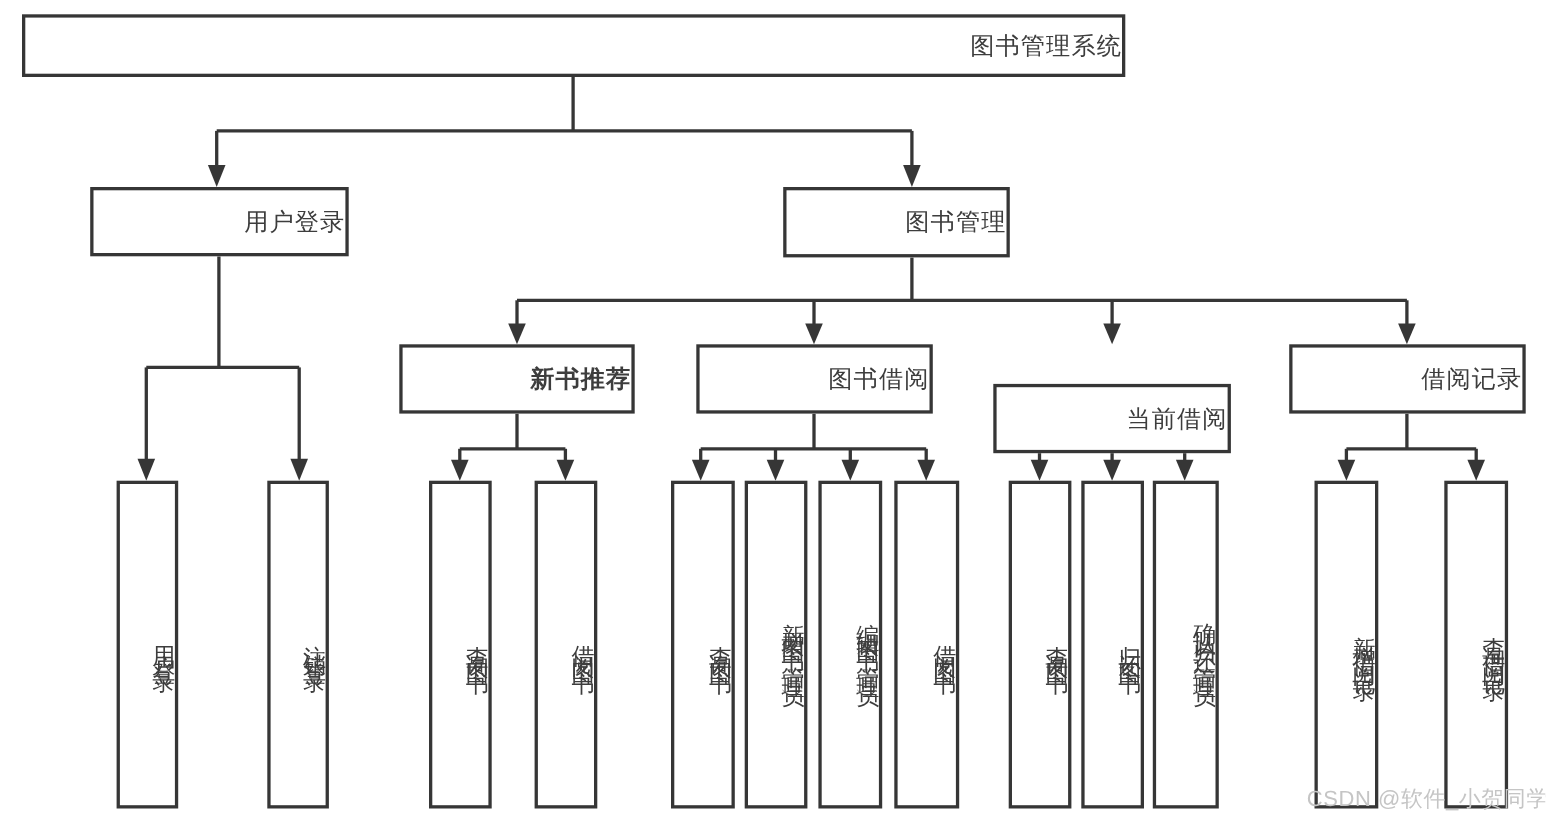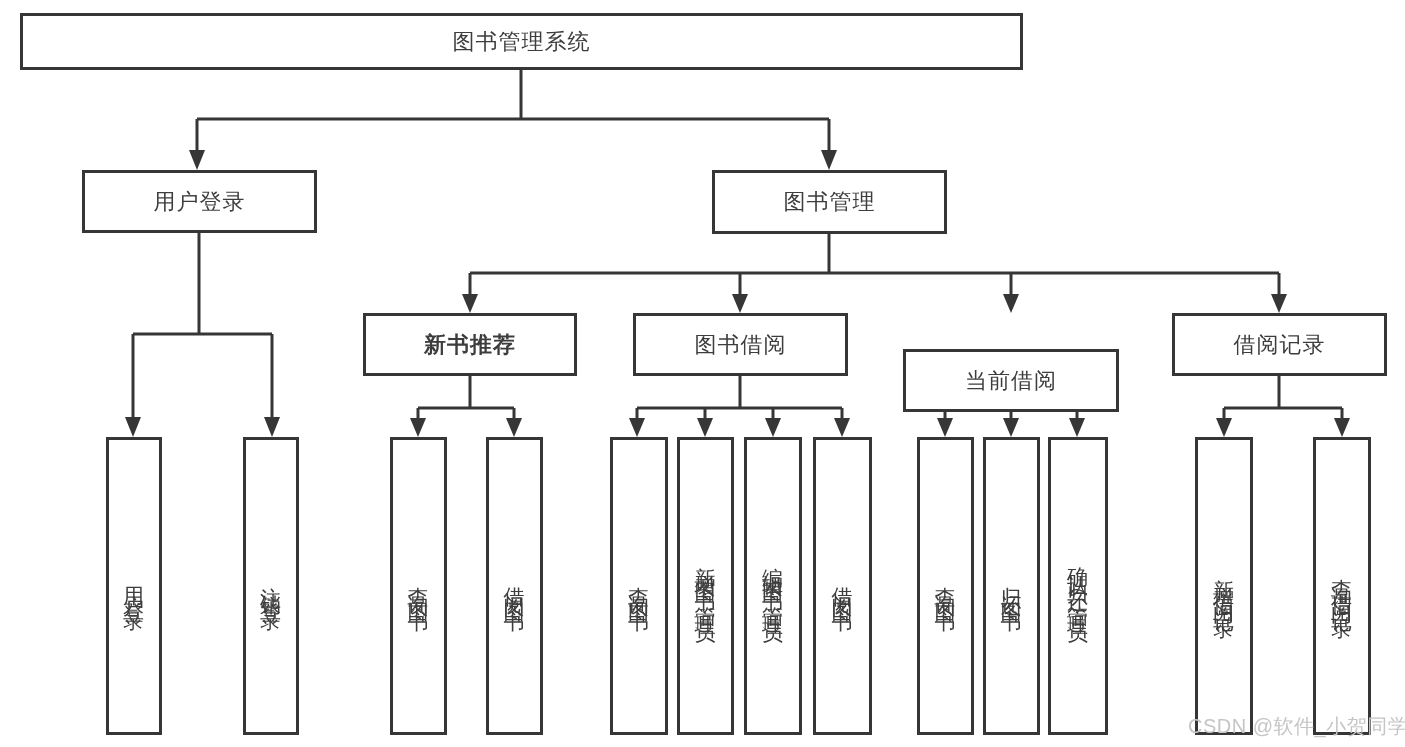--- a/index.html
+++ b/index.html
@@ -21,21 +21,21 @@
     width: 1405px; height: 747px;
     color: var(--line, #363636);
   }
   .box {
     position: absolute;
     box-sizing: border-box;
     border: 3px solid var(--line, #363636);
     background: var(--box_fill, #ffffff);
     display: flex;
     align-items: center;
-    justify-content: center;
+    justify-content: flex-end;
     z-index: 2;
   }
   .hlabel {
     color: var(--text, #3d3d3d);
     font-size: 22px;
     letter-spacing: 1px;
     white-space: nowrap;
   }
   .vlabel {
     color: var(--text, #3d3d3d);
@@ -135,21 +135,21 @@
     </g>
   </svg>
 
   <div class="box" style="left:20px; top:13px; width:1003px; height:57px;">
     <span class="hlabel">图书管理系统</span>
   </div>
 
   <div class="box" style="left:82px; top:170px; width:235px; height:63px;">
     <span class="hlabel">用户登录</span>
   </div>
-  <div class="box" style="left:712px; top:170px; width:235px; height:64px;">
+  <div class="box" style="left:712px; top:170px; width:206px; height:64px;">
     <span class="hlabel">图书管理</span>
   </div>
 
   <div class="box" style="left:363px; top:313px; width:214px; height:63px;font-weight:bold;">
     <span class="hlabel">新书推荐</span>
   </div>
   <div class="box" style="left:633px; top:313px; width:215px; height:63px;">
     <span class="hlabel">图书借阅</span>
   </div>
   <div class="box" style="left:903px; top:313px; width:216px; height:63px;margin-top:36px;">

